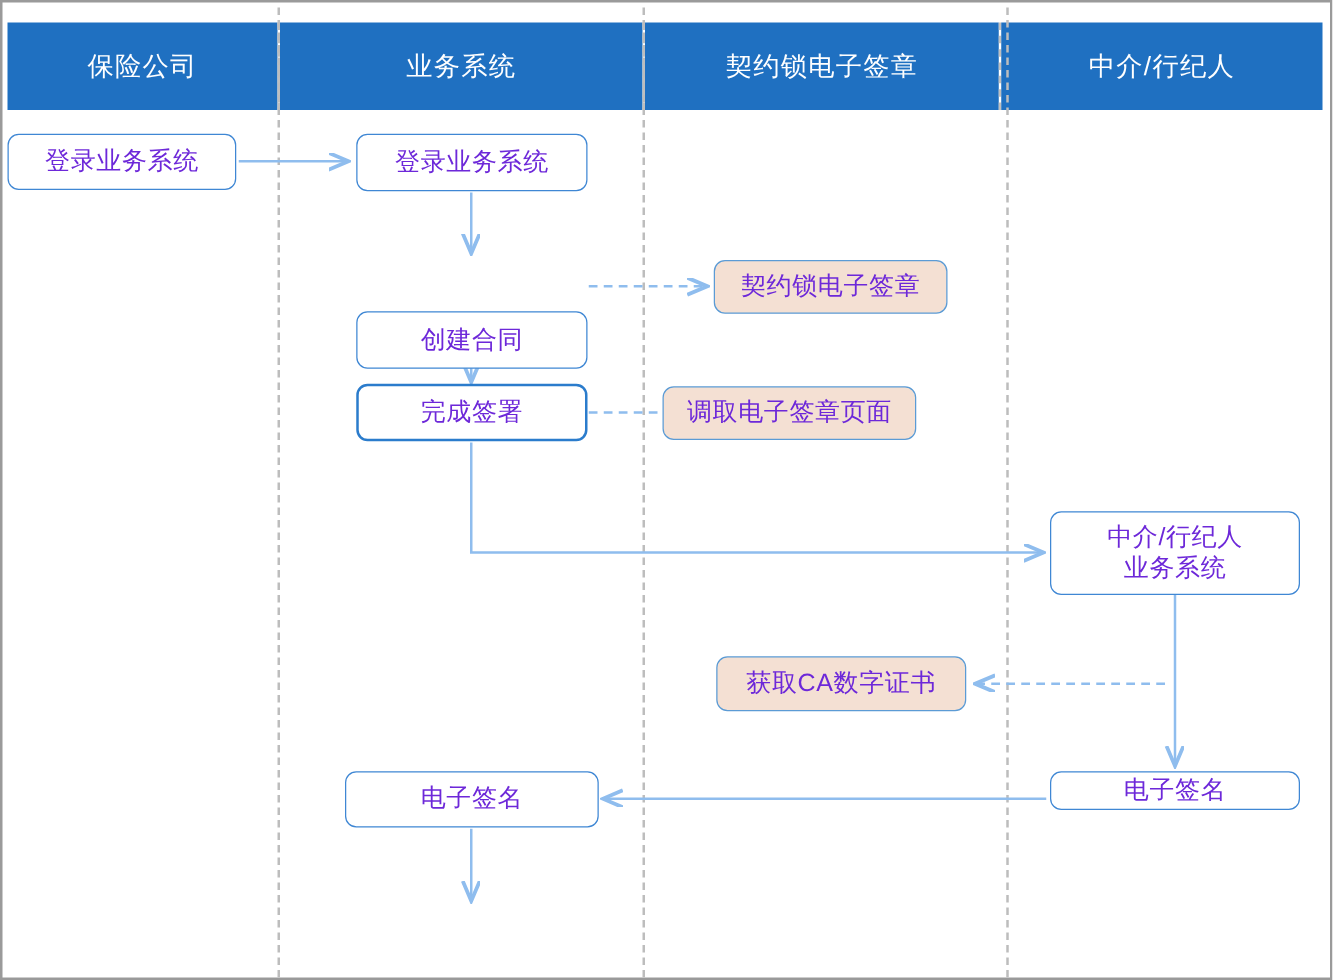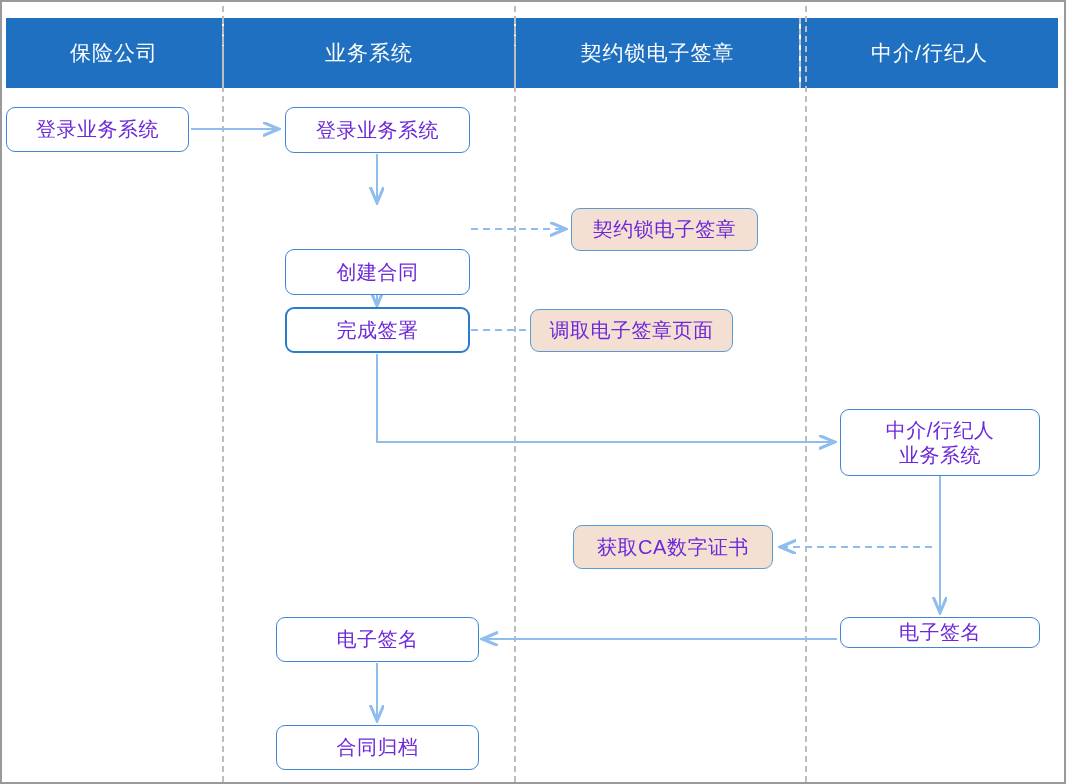--- a/index.html
+++ b/index.html
@@ -185,17 +185,14 @@
   </div>
 
   <div class="node" style="left:838px; top:615px; width:200px; height:31px;">
     <span>电子签名</span>
   </div>
 
   <div class="node" style="left:274px; top:615px; width:203px; height:45px;">
     <span>电子签名</span>
   </div>
 
-  <div class="node" style="left:274px; top:723px; width:203px; height:45px;">
-    <span>合同归档</span>
-  </div>
 
 </div>
 
 </body></html>

